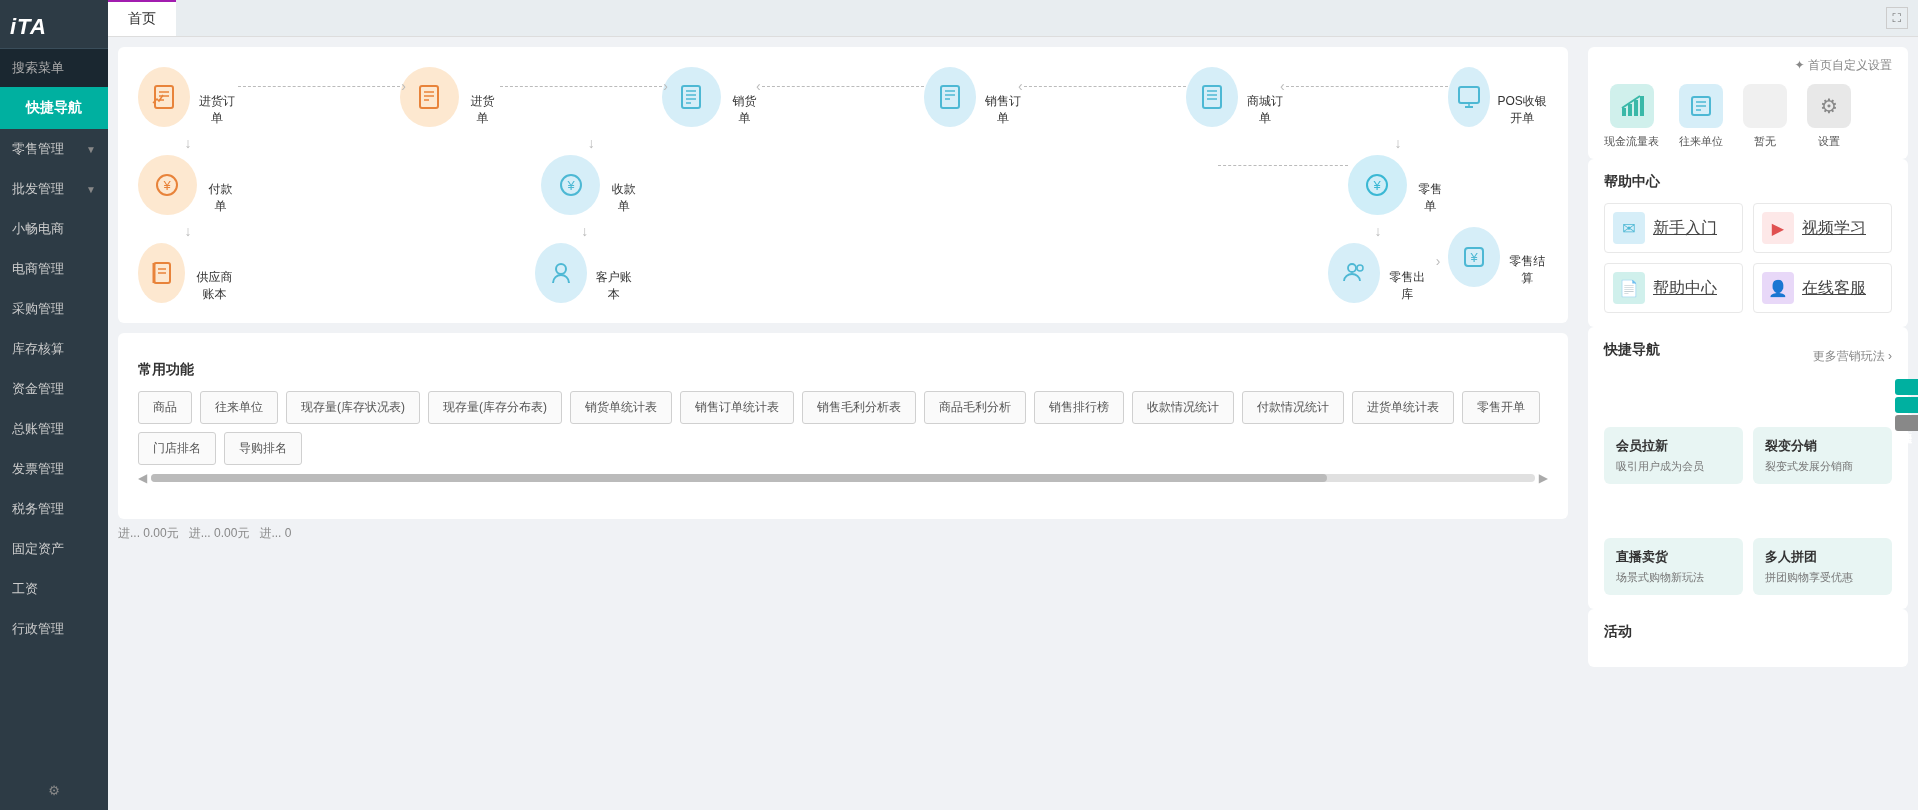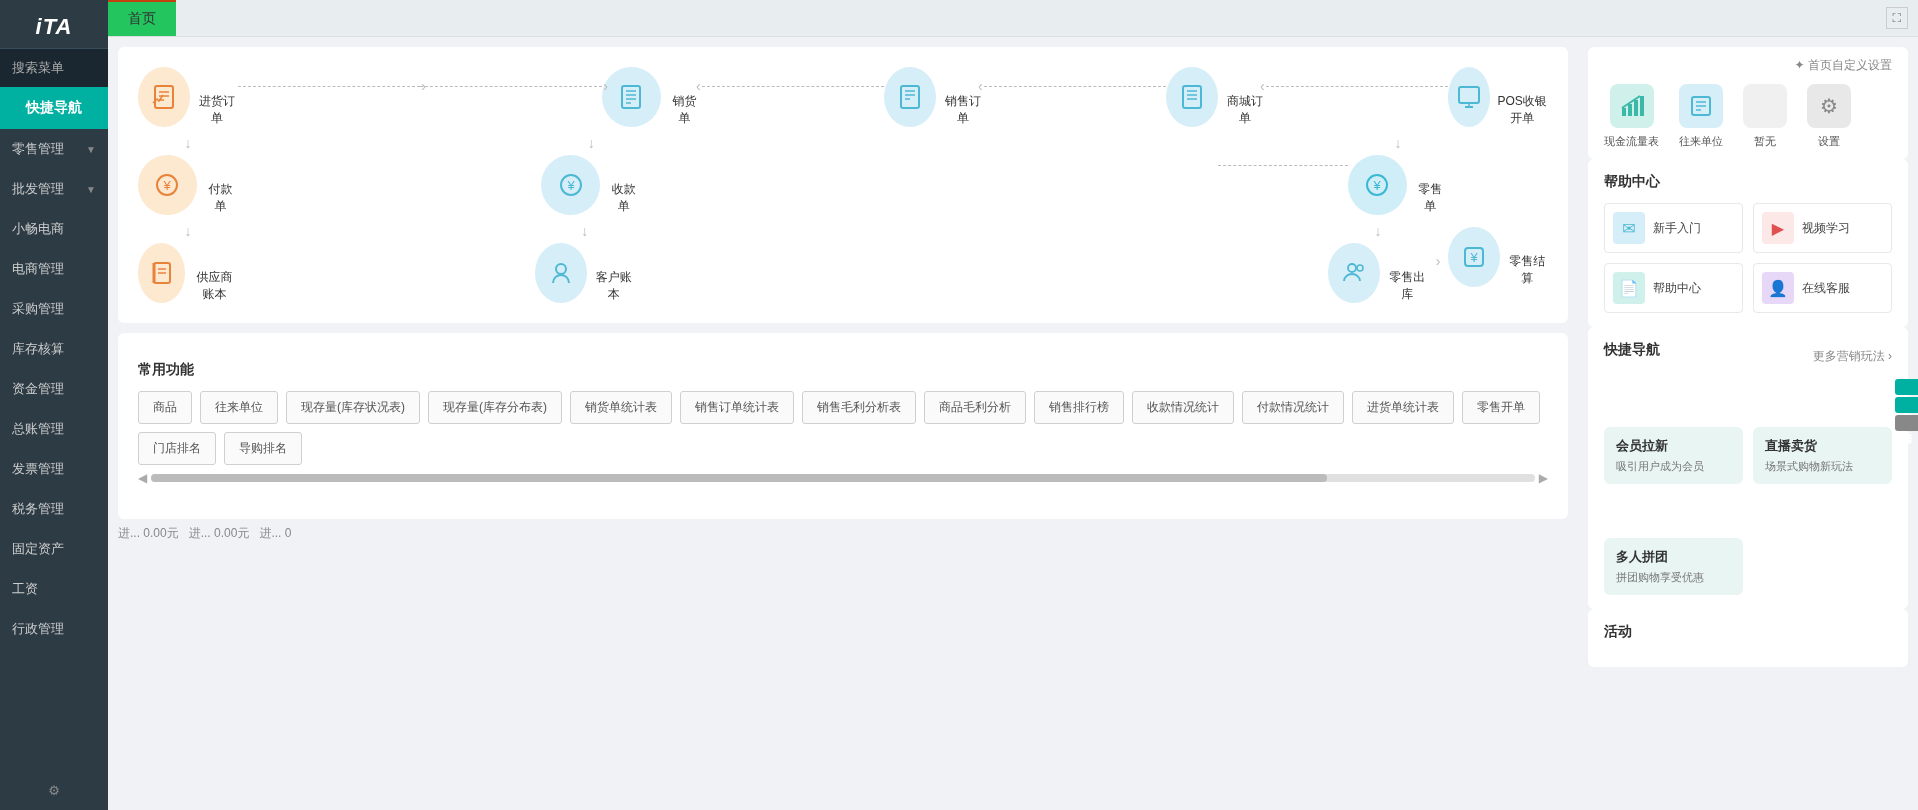--- a/index.html
+++ b/index.html
@@ -57,25 +57,25 @@
     }
 
     
     .tab-bar {
       display: flex;
       background: #e8edf0;
       border-bottom: 1px solid #ddd;
       align-items: center;
     }
     .tab-active {
-      background: #22c55e;
+      background: #ffffff;
       padding: 8px 20px;
       color: #333;
       font-size: 14px;
-      border-top: 2px solid #c2410c;
+      border-top: 2px solid #a21caf;
       cursor: pointer;
     }
     .tab-bar-right {
       margin-left: auto;
       padding-right: 10px;
     }
     .fullscreen-btn {
       background: none;
       border: 1px solid #ccc;
       padding: 3px 6px;
@@ -261,21 +261,21 @@
       border-radius: 4px;
       display: flex;
       align-items: center;
       justify-content: center;
       font-size: 16px;
     }
     .hi-blue { background: #d6eef8; color: #4db8d4; }
     .hi-red { background: #fde8e8; color: #e05050; }
     .hi-green { background: #d0f0ec; color: #3ab8a8; }
     .hi-purple { background: #e8d8f8; color: #9060c0; }
-    .help-label { font-size: 12px; color: #444; }
+    .help-label { font-size: 16px; color: #444; text-decoration: underline; }
 
     
     .marketing {
       background: #fff;
       border-radius: 6px;
       padding: 14px 16px;
     }
     .marketing-header {
       display: flex;
       justify-content: space-between;
@@ -330,21 +330,20 @@
       writing-mode: vertical-rl;
       padding: 8px 4px;
       font-size: 11px;
       cursor: pointer;
       border-radius: 3px 0 0 3px;
     }
 
     
     .logo-area {
       padding: 14px 10px 8px;
-      text-align: center;
       color: #fff;
       font-size: 22px;
       font-weight: bold;
       font-style: italic;
       letter-spacing: 1px;
       background: #2d3b45;
       border-bottom: 1px solid #3a4d5a;
     }
   </style>
 </head>
@@ -427,20 +426,31 @@
                   <path d="M3 20l4-4 2 2 4-6" fill="none" stroke="#e8833a" stroke-width="1.5"></path>
                 </svg>
             </div>
             <span class="flow-label">进货订单</span>
           </div>
 
           <div style="flex:1;border-top:1px dashed #bbb;align-self:center;margin-bottom:22px;position:relative;">
             <span style="position:absolute;right:-6px;top:-9px;color:#bbb;font-size:14px;">›</span>
           </div>
 
+          <div class="flow-node">
+            <div class="flow-circle circle-orange">
+              <svg width="28" height="28" viewBox="0 0 28 28">
+                  <rect x="5" y="3" width="18" height="22" rx="2" fill="none" stroke="#e8833a" stroke-width="2"></rect>
+                  <line x1="9" y1="9" x2="19" y2="9" stroke="#e8833a" stroke-width="1.5"></line>
+                  <line x1="9" y1="13" x2="19" y2="13" stroke="#e8833a" stroke-width="1.5"></line>
+                  <line x1="9" y1="17" x2="14" y2="17" stroke="#e8833a" stroke-width="1.5"></line>
+                </svg>
+            </div>
+            <span class="flow-label">进货单</span>
+          </div>
 
           <div style="flex:1;border-top:1px dashed #bbb;align-self:center;margin-bottom:22px;position:relative;">
             <span style="position:absolute;right:-6px;top:-9px;color:#bbb;font-size:14px;">›</span>
           </div>
 
           <div class="flow-node">
             <div class="flow-circle circle-blue">
               <svg width="28" height="28" viewBox="0 0 28 28">
                   <rect x="5" y="3" width="18" height="22" rx="2" fill="none" stroke="#4db8d4" stroke-width="2"></rect>
                   <line x1="9" y1="8" x2="19" y2="8" stroke="#4db8d4" stroke-width="1.5"></line>
@@ -719,20 +729,24 @@
         <div class="marketing-header">
           <span class="section-title">快捷导航</span>
           <span class="more-link">更多营销玩法 ›</span>
         </div>
         <div class="marketing-grid">
           <div class="marketing-card">
             <div class="marketing-card-title">会员拉新</div>
             <div class="marketing-card-sub">吸引用户成为会员</div>
           </div>
           <div class="marketing-card">
+            <div class="marketing-card-title">裂变分销</div>
+            <div class="marketing-card-sub">裂变式发展分销商</div>
+          </div>
+          <div class="marketing-card">
             <div class="marketing-card-title">直播卖货</div>
             <div class="marketing-card-sub">场景式购物新玩法</div>
           </div>
           <div class="marketing-card">
             <div class="marketing-card-title">多人拼团</div>
             <div class="marketing-card-sub">拼团购物享受优惠</div>
           </div>
         </div>
       </div>
 

